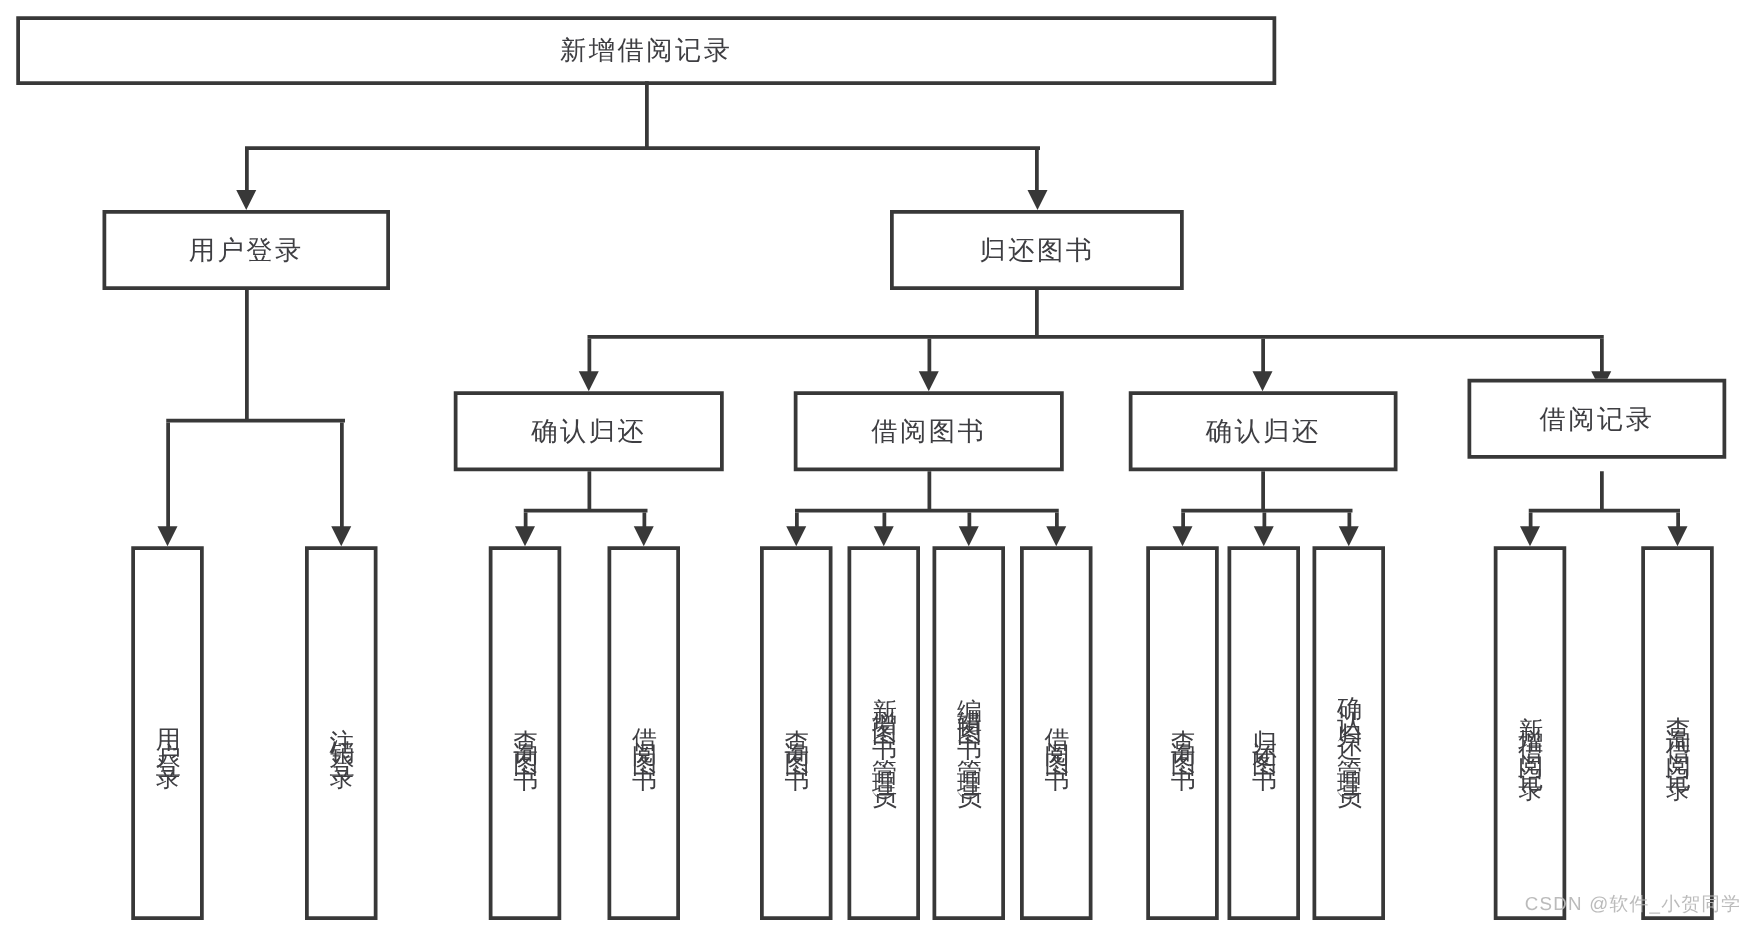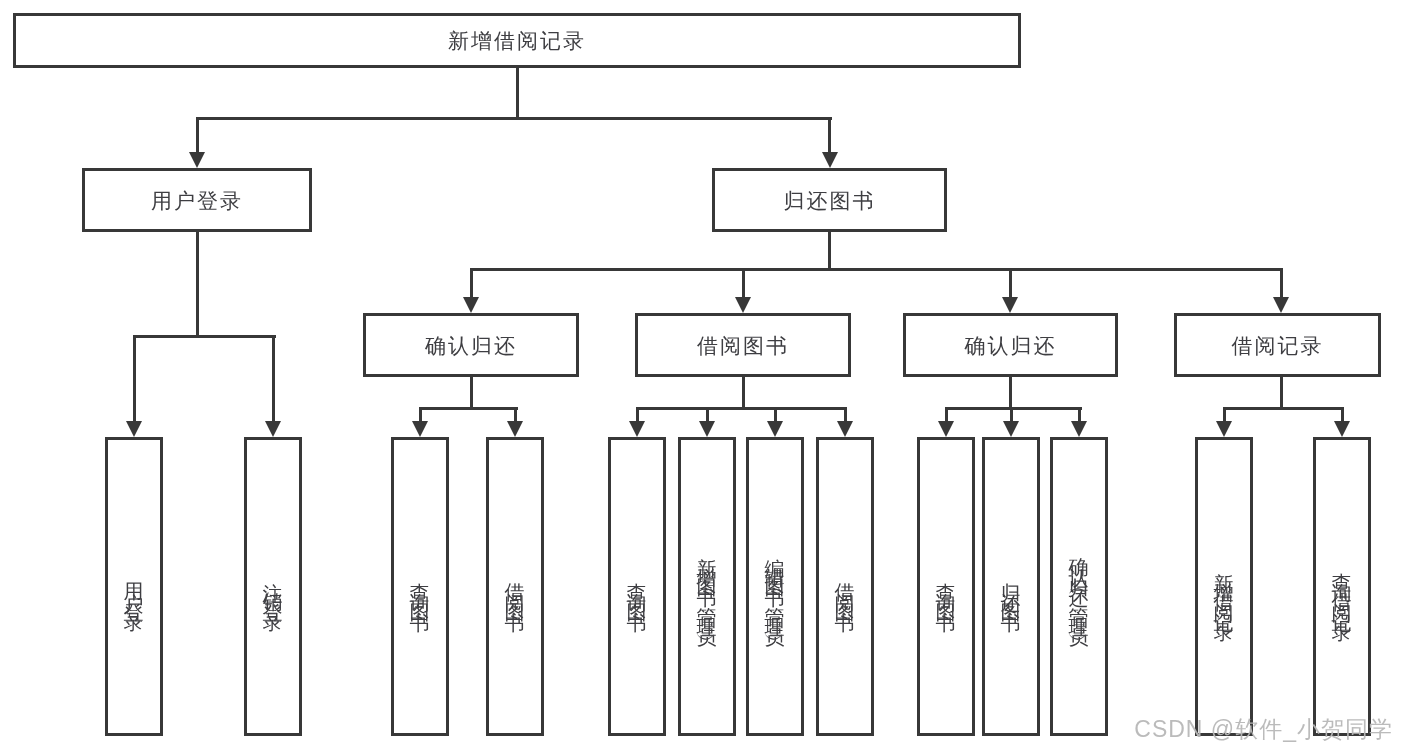--- a/index.html
+++ b/index.html
@@ -16,21 +16,21 @@
     writing-mode:vertical-rl;text-orientation:mixed;
     font-size:20px;letter-spacing:10px;line-height:1;color:#3e3e42;
   }
   .ln{position:absolute;display:block;background:#383838;}
   .arr{
     position:absolute;display:block;width:0;height:0;
     border-left:8px solid transparent;border-right:8px solid transparent;
     border-top:16px solid #383838;
   }
   .watermark{
-    position:absolute;right:12px;top:714px;font-size:23px;letter-spacing:1px;
+    position:absolute;right:12px;top:714px;font-size:15px;letter-spacing:1px;
     color:rgba(183,183,183,0.95);z-index:10;white-space:nowrap;
   }
 </style>
 </head>
 <body>
 
 <div class="canvas">
 
   <div class="box" style="left:13px;top:13px;width:1008px;height:55px">
     <span>新增借阅记录</span>
@@ -70,21 +70,21 @@
 
   <div class="box" style="left:363px;top:313px;width:216px;height:64px">
     <span>确认归还</span>
   </div>
   <div class="box" style="left:635px;top:313px;width:216px;height:64px">
     <span>借阅图书</span>
   </div>
   <div class="box" style="left:903px;top:313px;width:215px;height:64px">
     <span>确认归还</span>
   </div>
-  <div class="box" style="left:1174px;top:313px;width:207px;height:64px">
+  <div class="box" style="left:1174px;top:303px;width:207px;height:64px">
     <span>借阅记录</span>
   </div>
 
   <i class="ln" style="left:470px;top:377px;width:3px;height:32px"></i>
   <i class="ln" style="left:419px;top:407px;width:99px;height:3px"></i>
   <i class="ln" style="left:419px;top:410px;width:3px;height:13px"></i>
   <i class="arr" style="left:412px;top:421px"></i>
   <i class="ln" style="left:514px;top:410px;width:3px;height:13px"></i>
   <i class="arr" style="left:507px;top:421px"></i>
 

